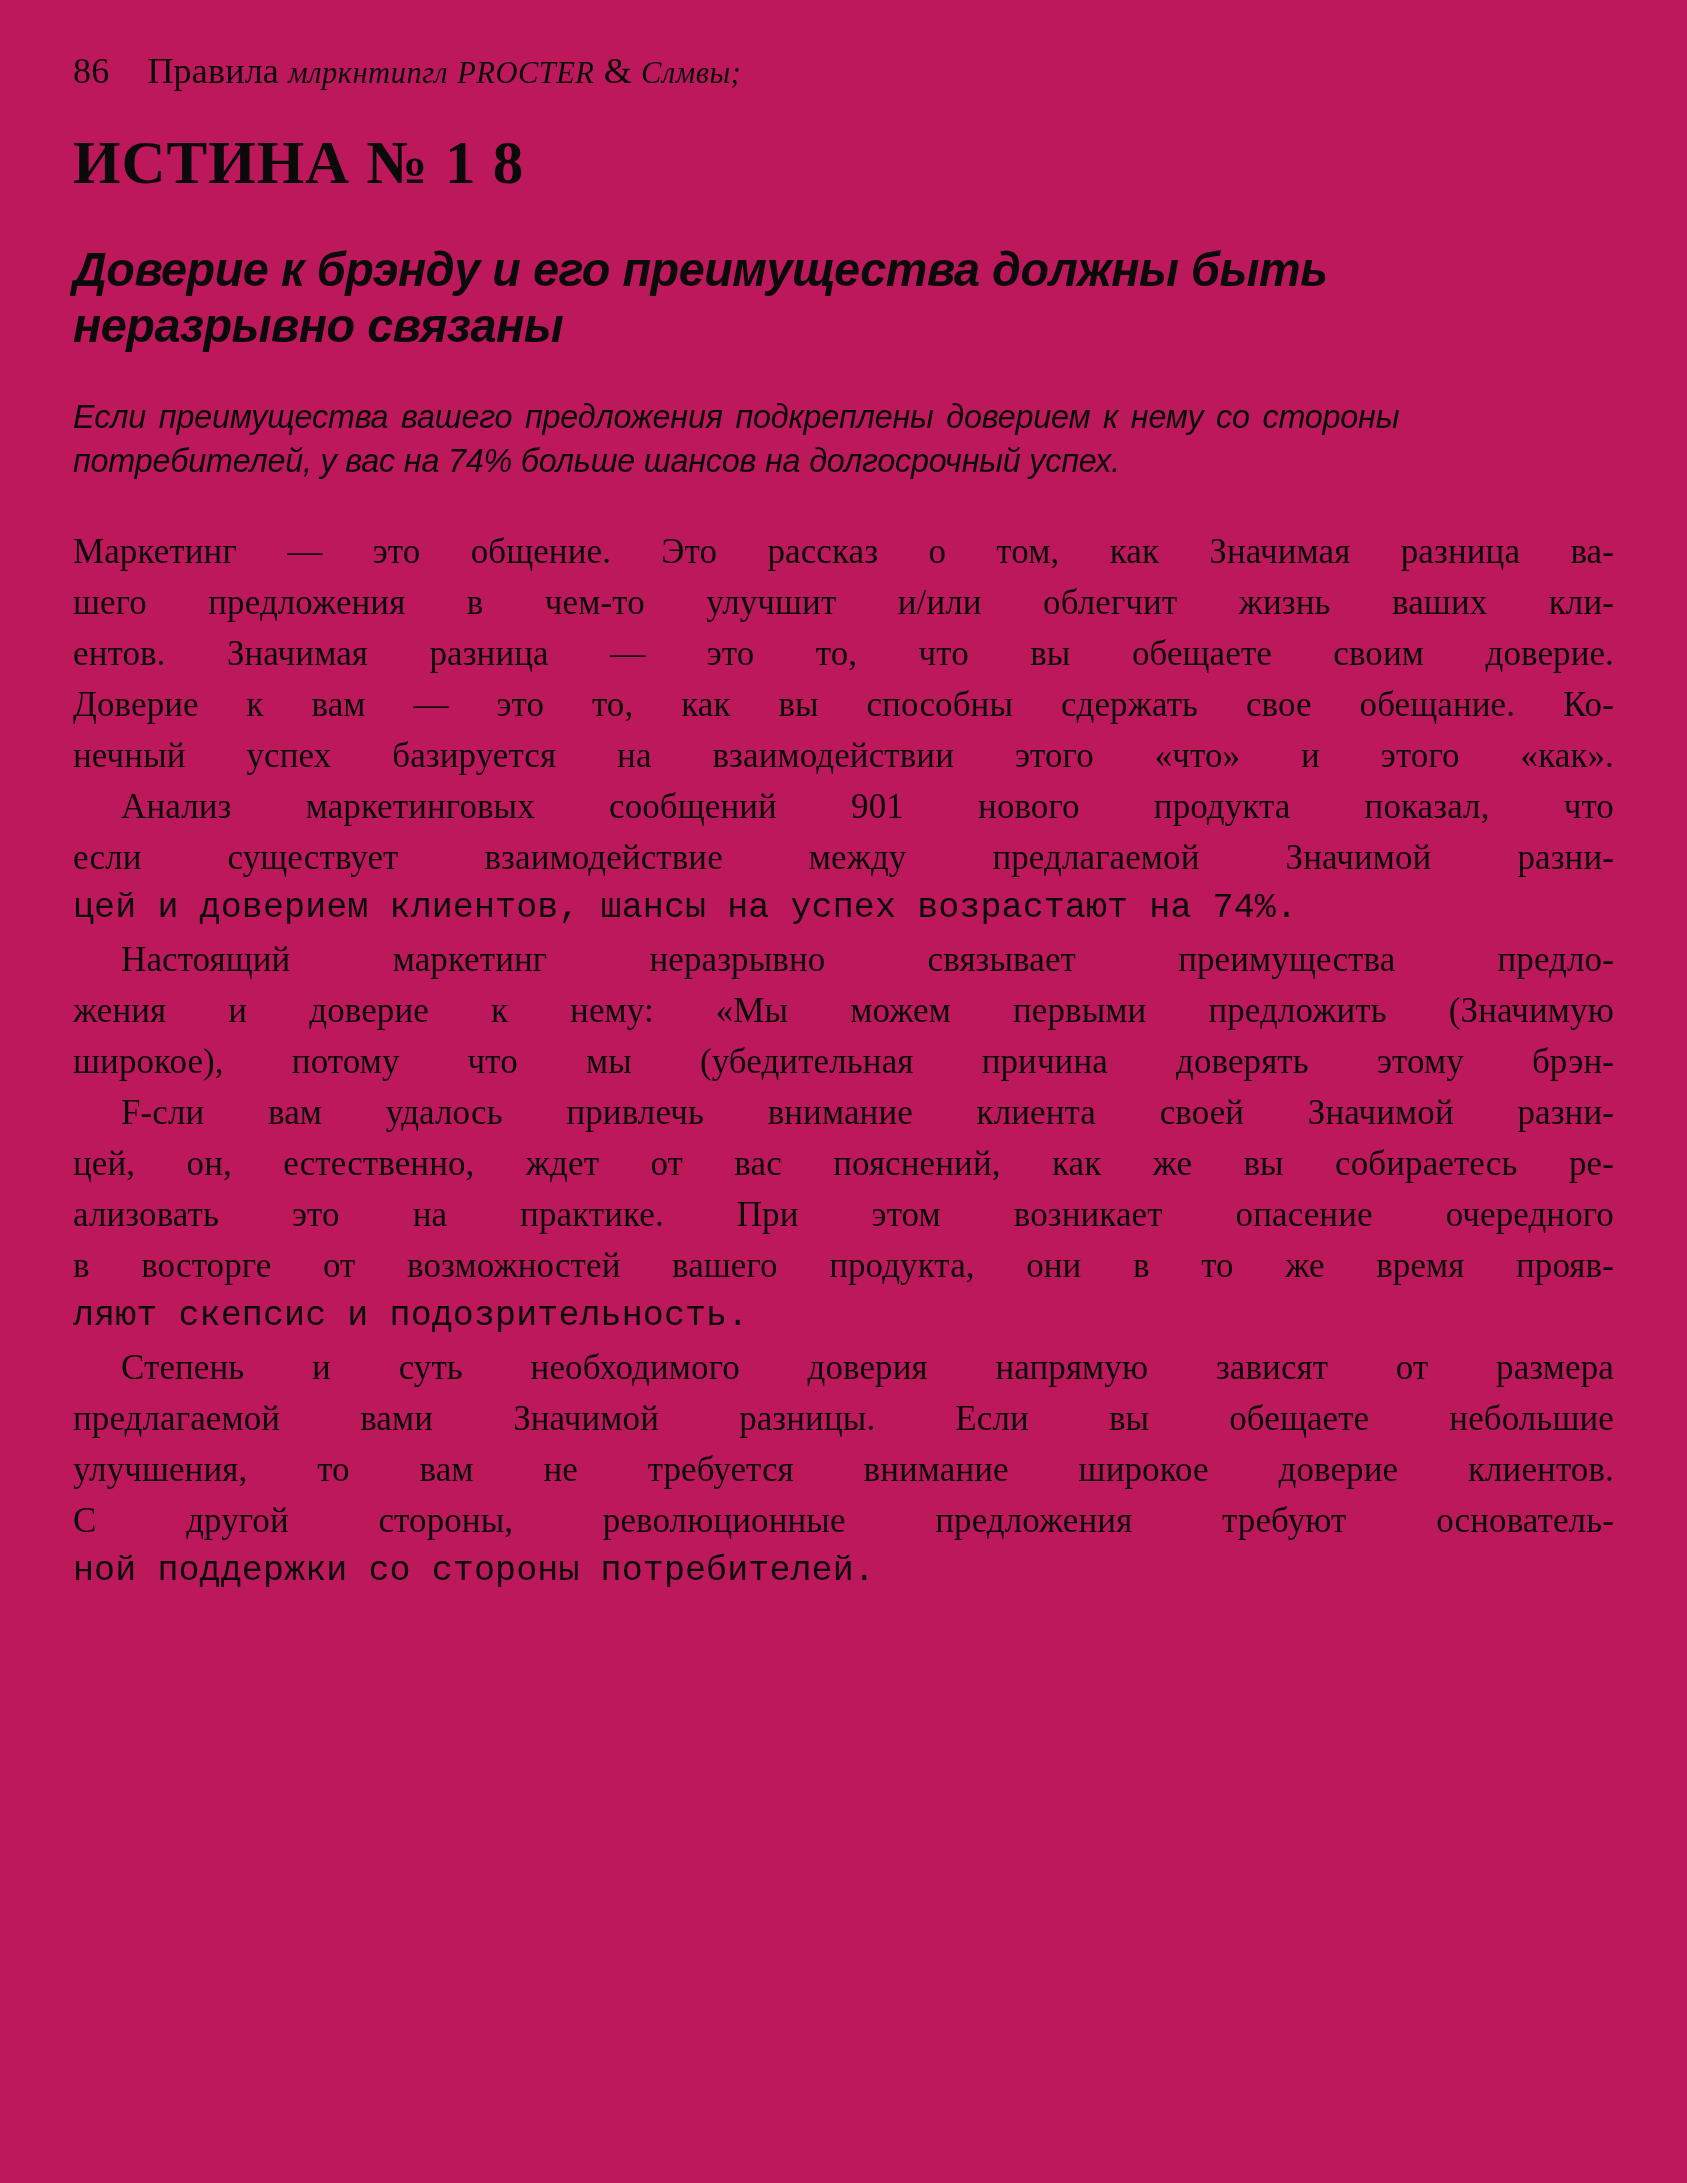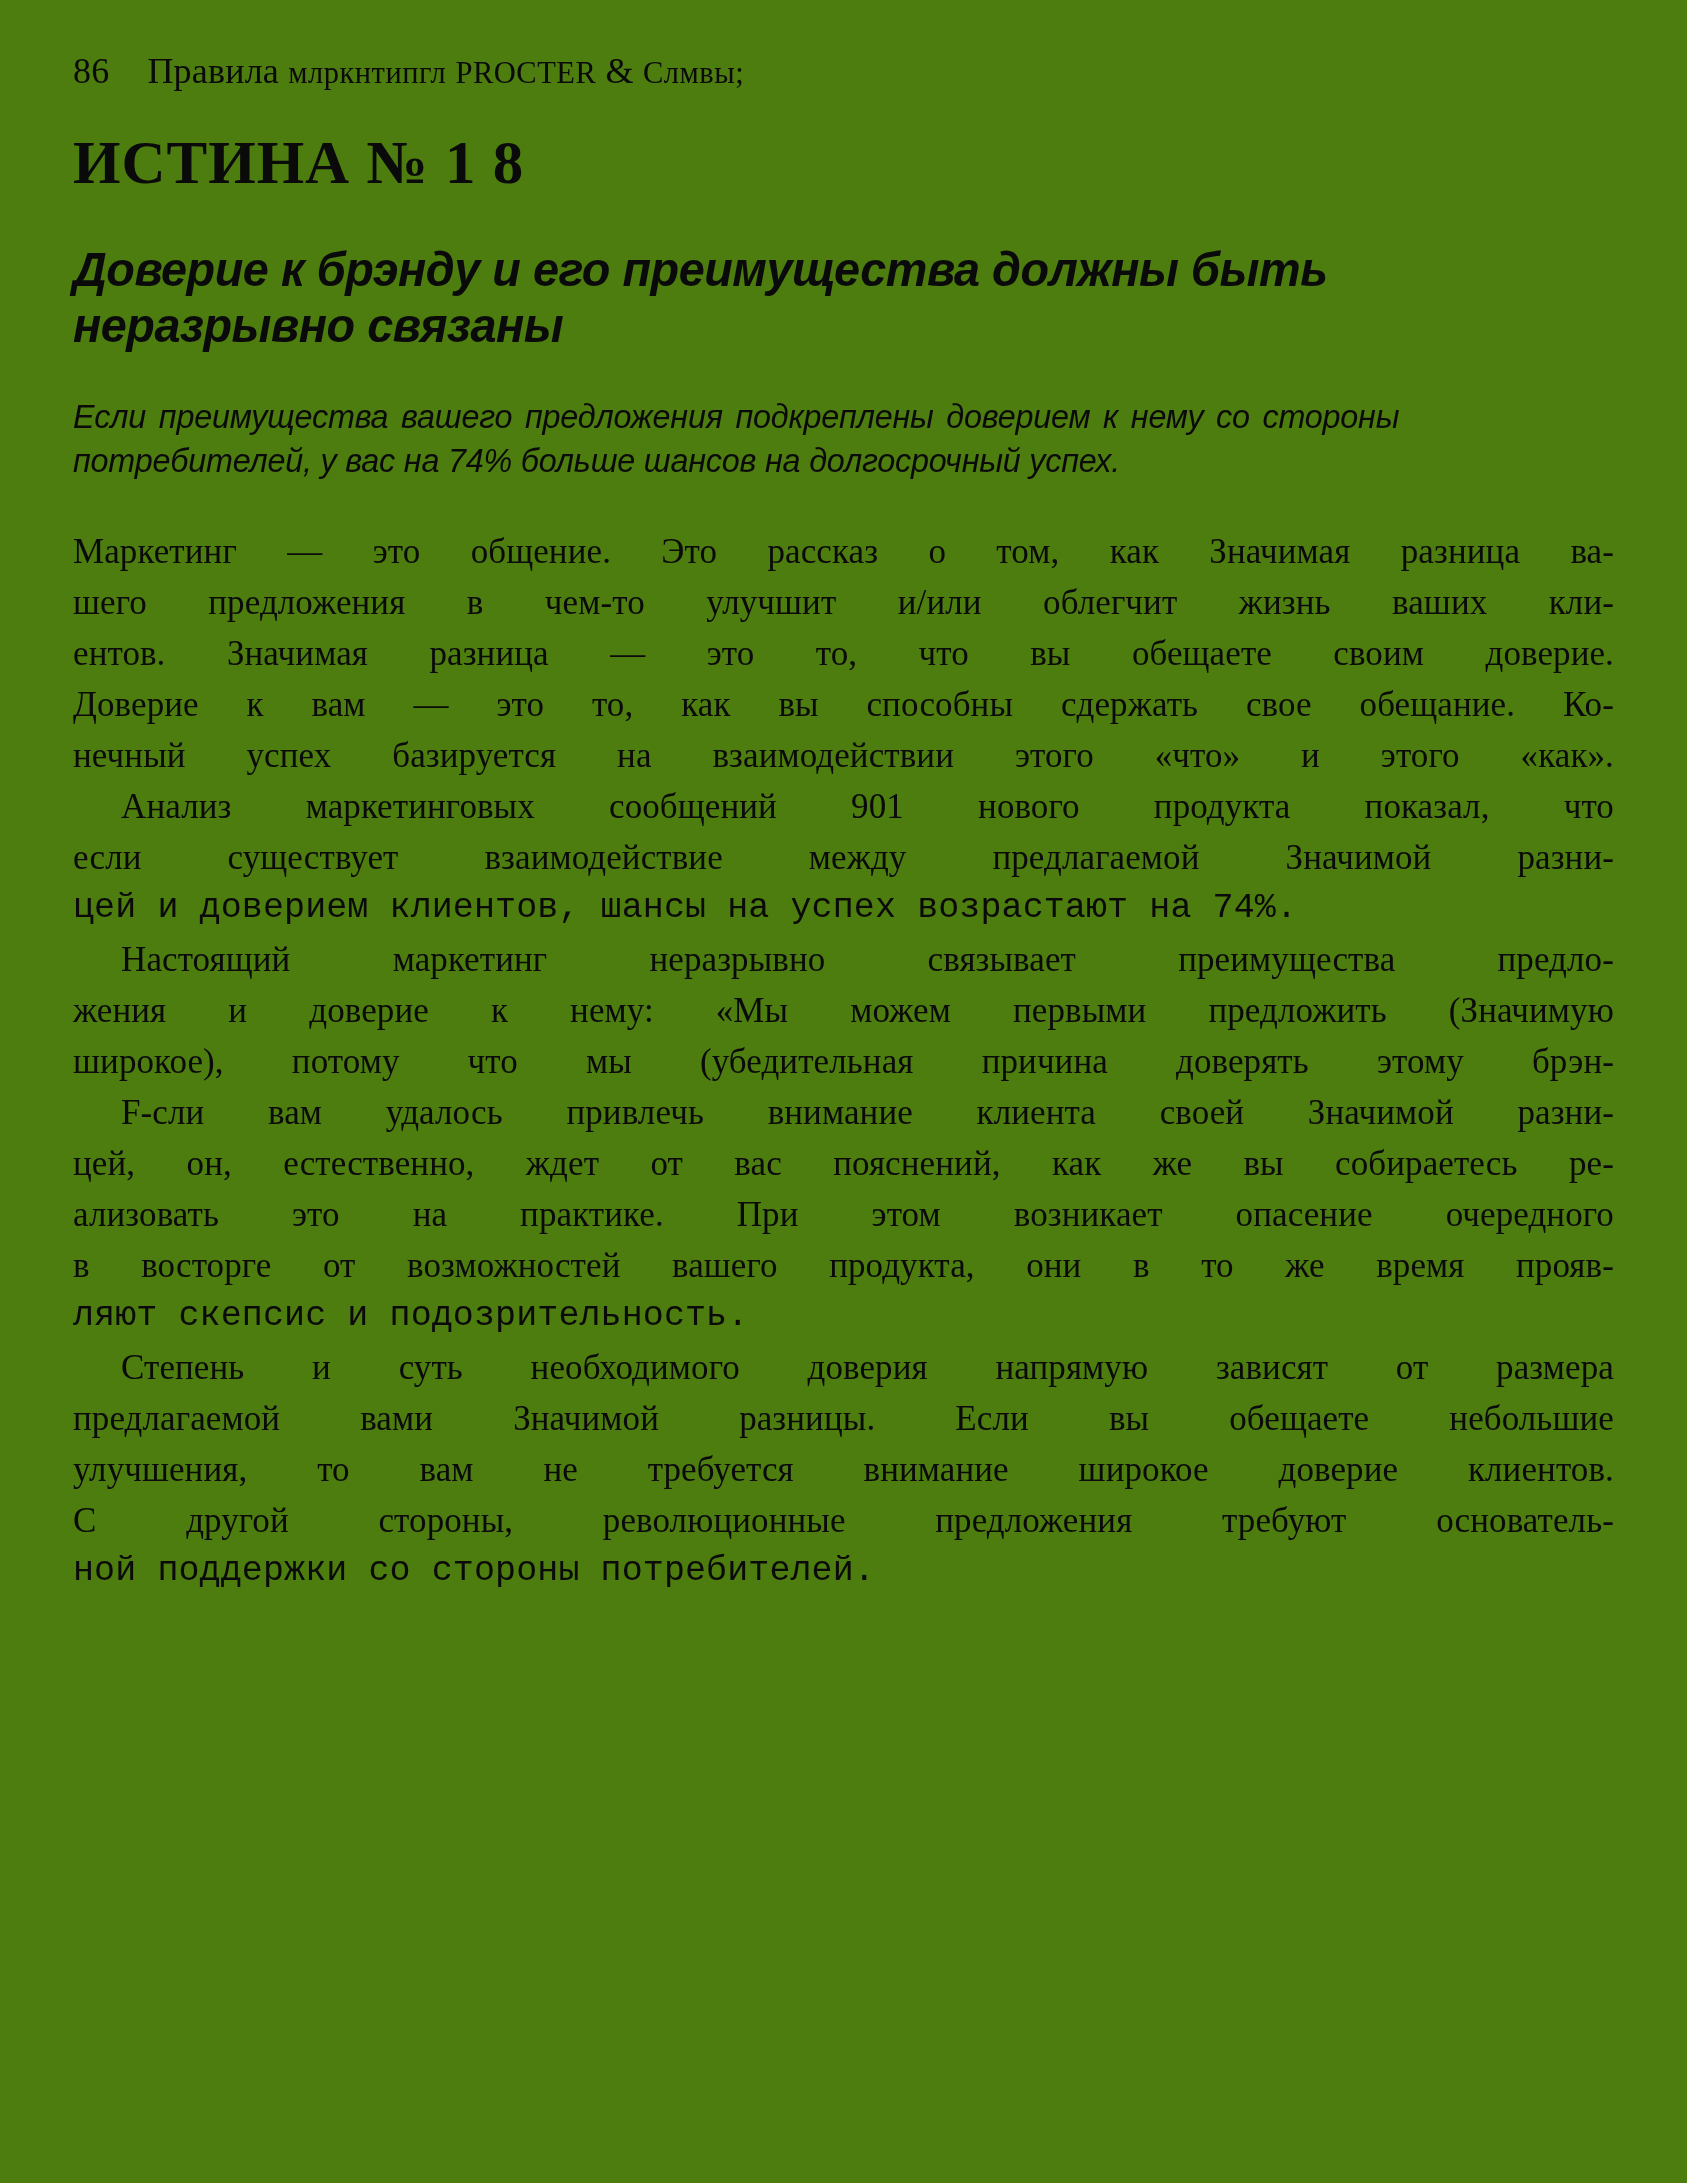--- a/index.html
+++ b/index.html
@@ -16,21 +16,21 @@
     -webkit-font-smoothing: antialiased;
     overflow: hidden;
   }
 
   .page {
     position: relative;
     width: 1687px;
     height: 2183px;
     box-sizing: border-box;
     padding: 4px;
-    background: #4d7c0f;
+    background: #be185d;
   }
 
   .content {
     position: absolute;
     left: 73px;
     top: 0;
     width: 1541px;
   }
 
   
@@ -47,20 +47,21 @@
   .running-head .folio {
     margin-right: 38px;
     font-size: 36px;
   }
   .running-head .rh-text {
     font-size: 36px;
   }
   .running-head .smallcaps {
     font-size: 30.5px;
     letter-spacing: 0.5px;
+    font-style: italic;
   }
 
   
   .truth-number {
     font-family: "Liberation Serif", "DejaVu Serif", serif;
     font-weight: bold;
     font-size: 61px;
     line-height: 1.0;
     letter-spacing: 1px;
     white-space: nowrap;

